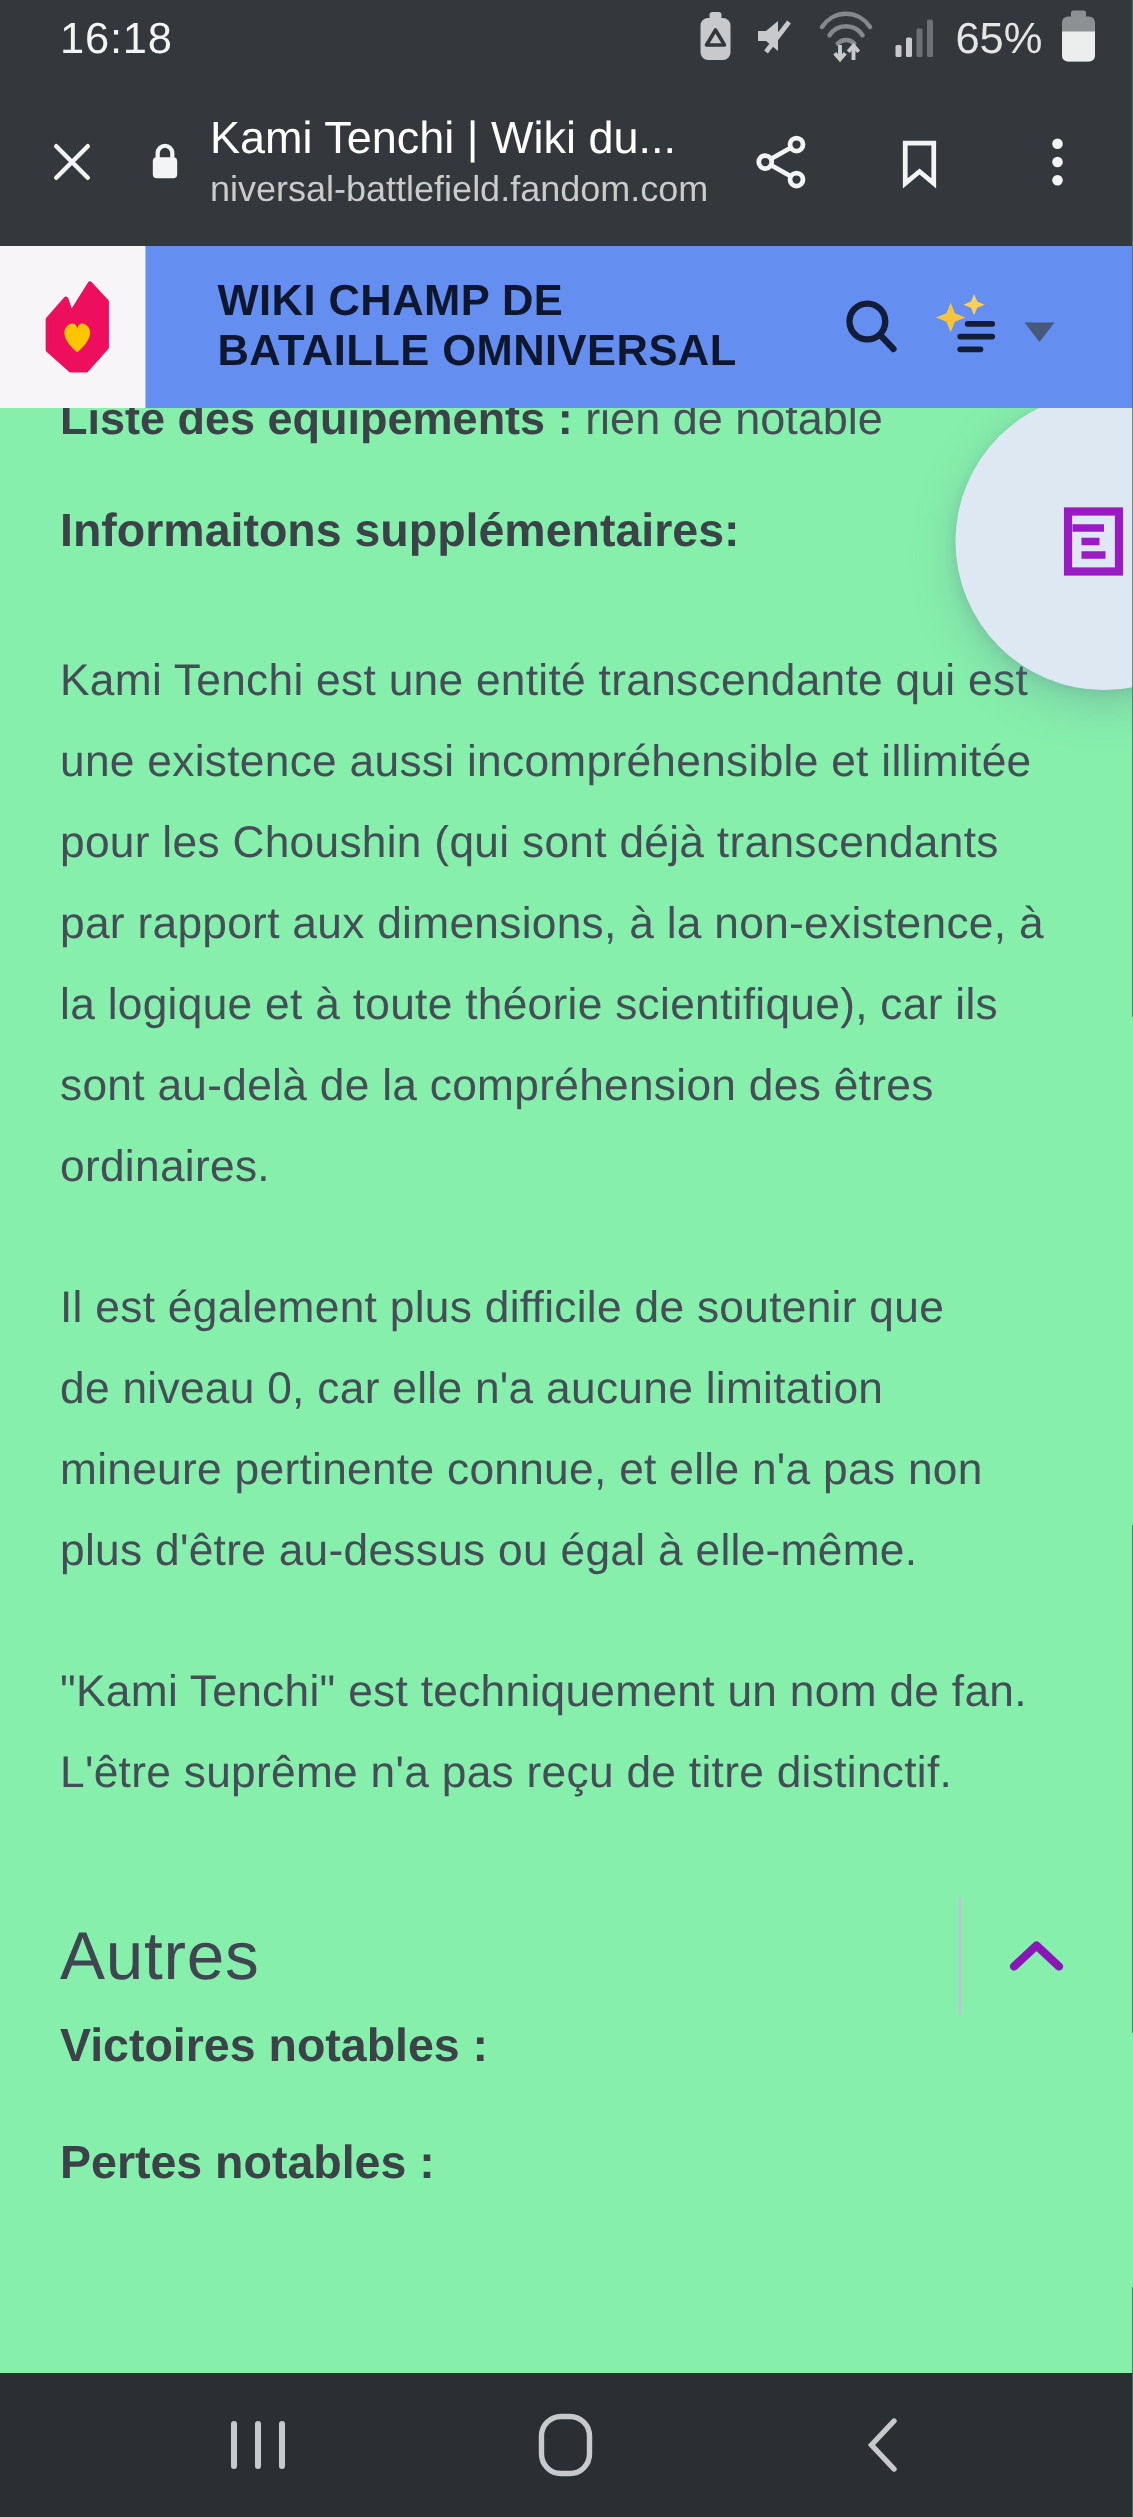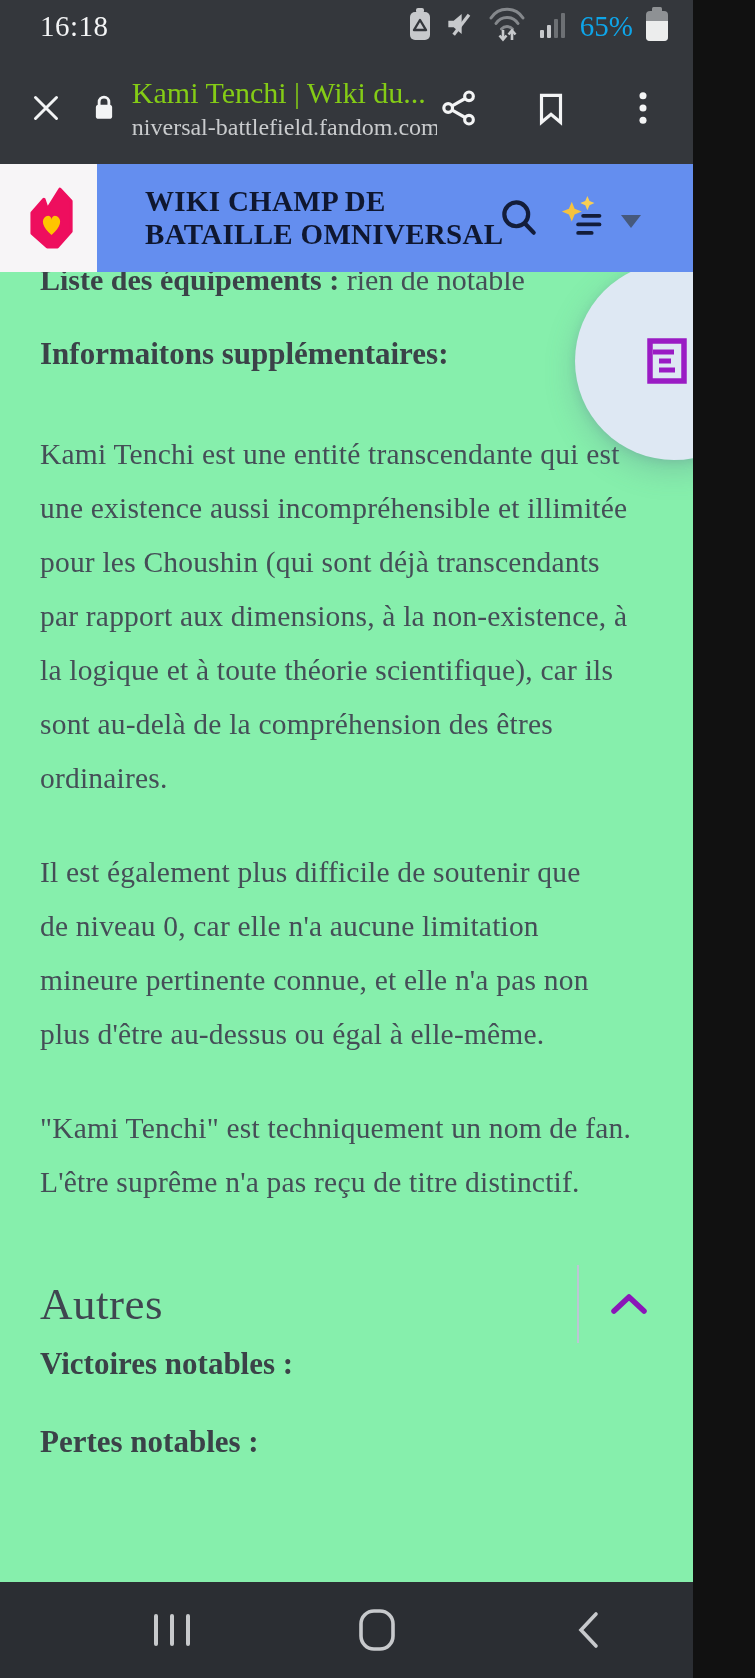--- a/index.html
+++ b/index.html
@@ -1,37 +1,37 @@
 <!DOCTYPE html>
 <html><head>
 <meta charset="utf-8">
 <style>
   html,body { margin:0; padding:0; background:#111; }
   .screen {
-    position:relative; width:693px; height:1678px; overflow:hidden;
-    background:#d7e4f4; font-family:Liberation Serif, serif;
+    position:relative; width:755px; height:1678px; overflow:hidden;
+    background:#d7e4f4; font-family:Liberation Sans, sans-serif;
     -webkit-font-smoothing:antialiased;
   }
   
   .status-bar {
     position:absolute; top:0; left:0; right:0; height:52px; background:#34373c;
     display:flex; align-items:center; color:#f3f4f5;
   }
   .status-time { font-size:29px; margin-left:40px; letter-spacing:0.5px; }
   .status-right { margin-left:auto; margin-right:22px; display:flex; align-items:center; gap:10px; }
-  .status-pct { font-size:29px; color:#0ea5e9; margin-left:1px; }
+  .status-pct { font-size:29px; color:#e5e5e5; margin-left:1px; }
   
   .browser-bar {
     position:absolute; top:52px; left:0; right:0; height:112px; background:#34373c;
     display:flex; align-items:center; color:#f3f4f5;
   }
   .close-btn { margin-left:26px; width:44px; height:44px; display:flex; align-items:center; justify-content:center; }
   .lock-wrap { margin-left:22px; width:36px; display:flex; justify-content:center; }
   .titleblock { margin-left:12px; display:flex; flex-direction:column; overflow:hidden; width:340px; }
-  .page-title { font-size:30px; color:#84cc16; white-space:nowrap; line-height:38px; }
+  .page-title { font-size:30px; color:#ffffff; white-space:nowrap; line-height:38px; }
   .page-url   { font-size:24px; color:#c9cbcd; white-space:nowrap; line-height:30px; }
   .browser-actions { margin-left:auto; display:flex; align-items:center; gap:48px; margin-right:28px; }
   .icon-btn { width:44px; height:44px; display:flex; align-items:center; justify-content:center; }
   
   .wiki-header { position:absolute; top:164px; left:0; right:0; height:108px; display:flex; }
   .logo-tile { width:97px; height:108px; background:#f7f5f7; display:flex; align-items:center; justify-content:center; }
   .banner { flex:1; background:#648eef; position:relative; display:flex; align-items:center;padding-left:24px; }
   .banner-title {
     margin-left:24px; font-size:29px; font-weight:bold; color:#0f1730;
     line-height:33px; letter-spacing:0.3px; text-transform:uppercase;

